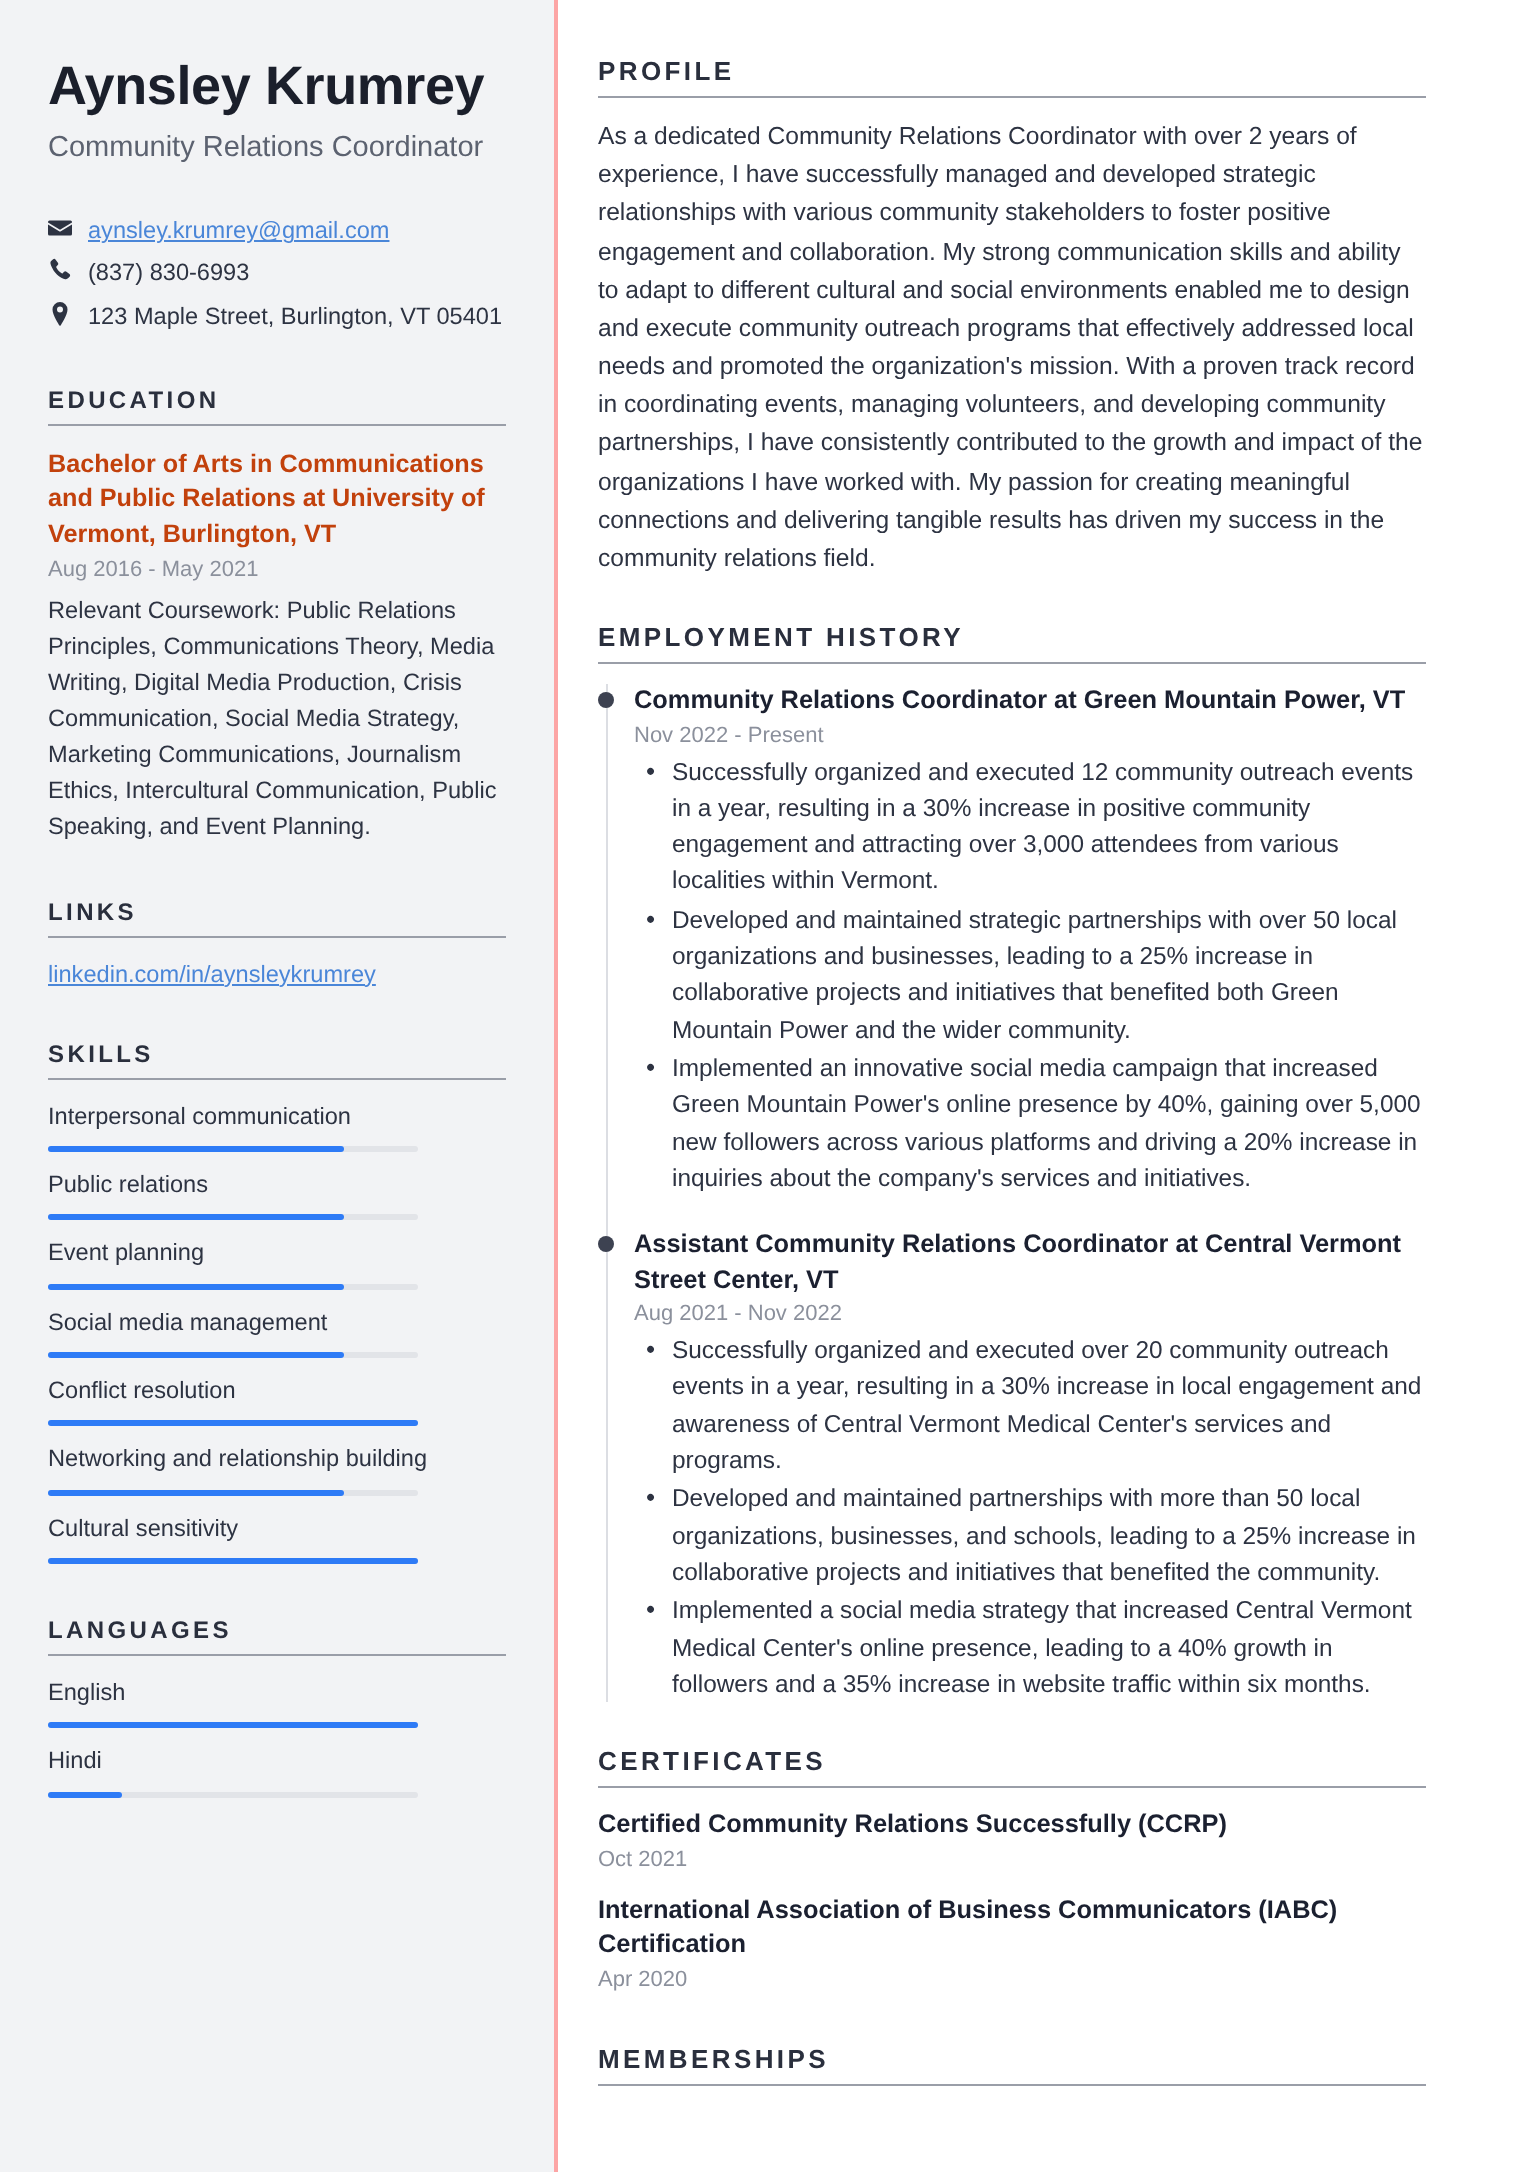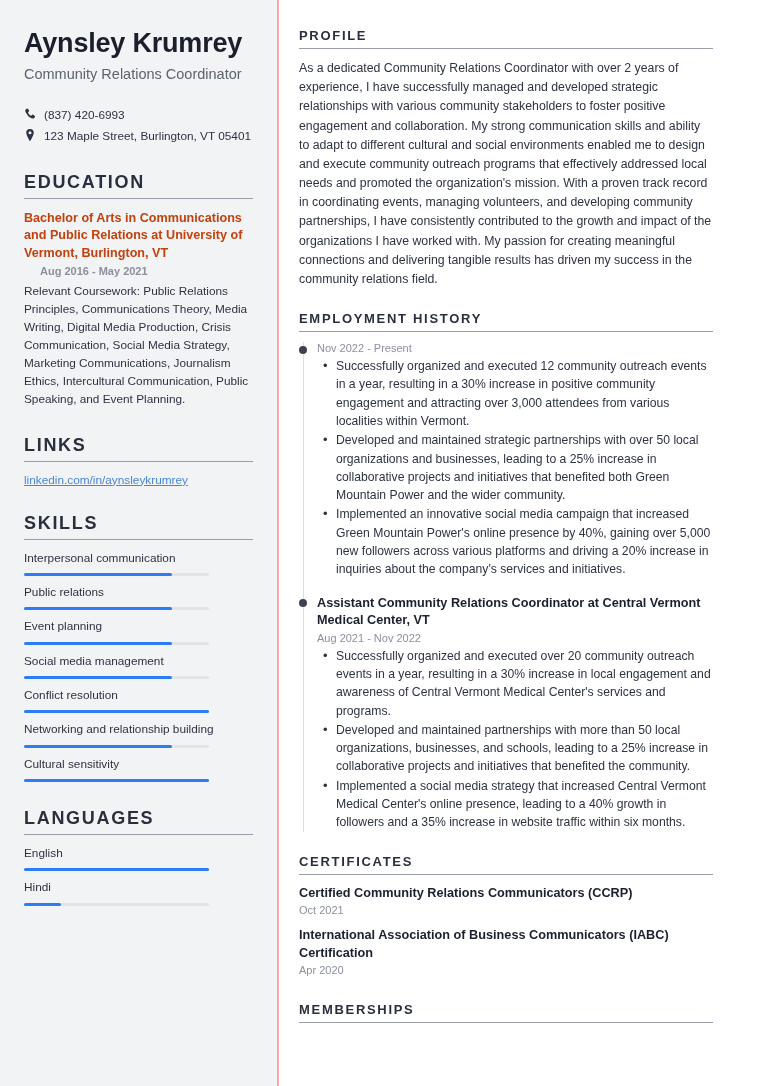--- a/index.html
+++ b/index.html
@@ -65,21 +65,21 @@
   }
   .contact-ico svg { display:block; }
   .contact-text { flex: 1; }
   .contact-link {
     color: #4a86d8;
     text-decoration: underline;
     word-break: break-all;
   }
   
   .sec-head {
-    font-size: 18px;
+    font-size: 12px;
     font-weight: bold;
     letter-spacing: 1.7px;
     color: #2a2f3d;
     text-transform: uppercase;
     margin: 0;
     padding-bottom: 5px;
   }
   .sec-rule {
     height: 1px;
     background: #9a9ea8;
@@ -89,23 +89,22 @@
   .edu-title {
     font-size: 12.6px;
     font-weight: bold;
     color: #c2410c;
     line-height: 1.4;
     margin: 0;
   }
   .edu-date {
     font-size: 11px;
     color: #8b909c;
-    margin: 2px 0 4px 16px;
+    margin: 2px 0 4px 0;
     line-height: 1.35;
-    font-weight: bold;
   }
   .edu-desc {
     font-size: 11.8px;
     color: #2d3342;
     line-height: 1.52;
     margin: 0;
   }
   .link-line {
     font-size: 11.8px;
     margin: 0;
@@ -241,28 +240,39 @@
 
 <div class="page">
 
   <aside class="sidebar">
 
     <h1 class="name">Aynsley Krumrey</h1>
     <p class="job-title">Community Relations Coordinator</p>
 
     <div class="contact-list">
 
+      <div class="contact-row">
+        <span class="contact-ico">
+          <svg width="12" height="12" viewBox="0 0 16 16" fill="#2d3342">
+            <path d="M1 3h14a1 1 0 0 1 1 1v.3L8 9.2.0 4.3V4a1 1 0 0 1 1-1z"></path>
+            <path d="M0 5.6l7.7 4.7a.6.6 0 0 0 .6 0L16 5.6V12a1 1 0 0 1-1 1H1a1 1 0 0 1-1-1z"></path>
+          </svg>
+        </span>
+        <span class="contact-text">
+          <a class="contact-link" href="#">aynsley.krumrey@gmail.com</a>
+        </span>
+      </div>
 
       <div class="contact-row">
         <span class="contact-ico">
           <svg width="12" height="12" viewBox="0 0 16 16" fill="#2d3342">
             <path d="M3.4.9a1.2 1.2 0 0 1 1.7.2l1.5 2a1.2 1.2 0 0 1-.1 1.6l-.9.9c-.2.2-.2.4-.1.6.4.9 1.6 2.9 3.6 4 .2.1.5.1.7-.1l.9-.9a1.2 1.2 0 0 1 1.6-.1l2 1.5c.5.4.6 1.2.2 1.7l-1 1.1c-.5.6-1.3.9-2 .7C8.6 13.6 5 11 3 7 1.6 4.3 1.1 2.9 2.3 1.9z"></path>
           </svg>
         </span>
-        <span class="contact-text">(837) 420-6993</span>
+        <span class="contact-text">(837) 830-6993</span>
       </div>
 
       <div class="contact-row">
         <span class="contact-ico">
           <svg width="12" height="12" viewBox="0 0 16 16" fill="#2d3342">
             <path d="M8 0a5 5 0 0 0-5 5c0 3.6 4.3 10.2 4.5 10.5a.6.6 0 0 0 1 0C8.7 15.2 13 8.6 13 5a5 5 0 0 0-5-5zm0 7a2 2 0 1 1 0-4 2 2 0 0 1 0 4z"></path>
           </svg>
         </span>
         <span class="contact-text">123 Maple Street, Burlington, VT 05401</span>
       </div>
@@ -362,48 +372,49 @@
     </section>
 
     <section class="main-sec">
       <h2 class="main-sec-head">EMPLOYMENT HISTORY</h2>
       <div class="main-sec-rule"></div>
 
       <div class="timeline">
 
         <div class="job">
           <span class="job-dot"></span>
+          <p class="job-head">Community Relations Coordinator at Green Mountain Power, VT</p>
           <p class="job-date">Nov 2022 - Present</p>
           <ul class="job-bullets">
             <li>Successfully organized and executed 12 community outreach events in a year, resulting in a 30% increase in positive community engagement and attracting over 3,000 attendees from various localities within Vermont.</li>
             <li>Developed and maintained strategic partnerships with over 50 local organizations and businesses, leading to a 25% increase in collaborative projects and initiatives that benefited both Green Mountain Power and the wider community.</li>
             <li>Implemented an innovative social media campaign that increased Green Mountain Power's online presence by 40%, gaining over 5,000 new followers across various platforms and driving a 20% increase in inquiries about the company's services and initiatives.</li>
           </ul>
           <div class="job-spacer"></div>
         </div>
 
         <div class="job">
           <span class="job-dot"></span>
-          <p class="job-head">Assistant Community Relations Coordinator at Central Vermont Medical Center, VT</p>
+          <p class="job-head">Assistant Community Relations Coordinator at Central Vermont Street Center, VT</p>
           <p class="job-date">Aug 2021 - Nov 2022</p>
           <ul class="job-bullets">
             <li>Successfully organized and executed over 20 community outreach events in a year, resulting in a 30% increase in local engagement and awareness of Central Vermont Medical Center's services and programs.</li>
             <li>Developed and maintained partnerships with more than 50 local organizations, businesses, and schools, leading to a 25% increase in collaborative projects and initiatives that benefited the community.</li>
             <li>Implemented a social media strategy that increased Central Vermont Medical Center's online presence, leading to a 40% growth in followers and a 35% increase in website traffic within six months.</li>
           </ul>
         </div>
       </div>
     </section>
 
     <section class="main-sec">
       <h2 class="main-sec-head">CERTIFICATES</h2>
       <div class="main-sec-rule"></div>
 
       <div class="cert-item">
-        <p class="cert-title">Certified Community Relations Communicators (CCRP)</p>
+        <p class="cert-title">Certified Community Relations Successfully (CCRP)</p>
         <p class="cert-date">Oct 2021</p>
       </div>
       <div class="cert-item">
         <p class="cert-title">International Association of Business Communicators (IABC) Certification</p>
         <p class="cert-date">Apr 2020</p>
       </div>
     </section>
 
     <section class="main-sec mem-top">
       <h2 class="main-sec-head">MEMBERSHIPS</h2>

